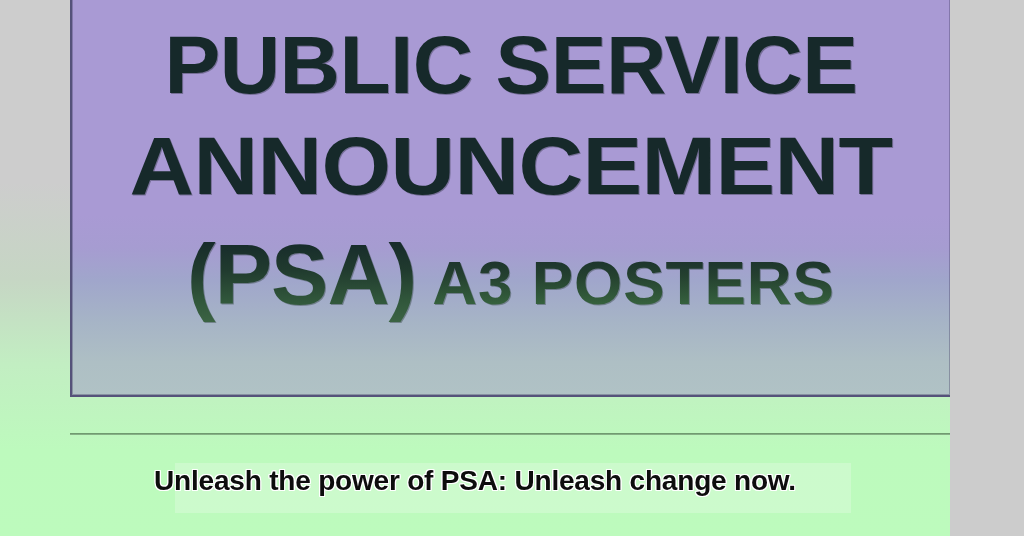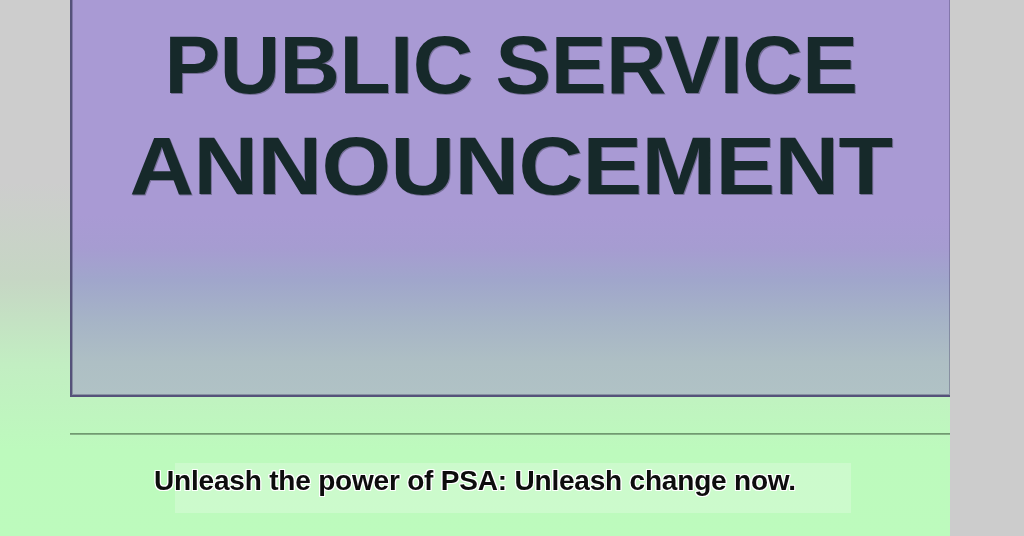--- a/index.html
+++ b/index.html
@@ -211,20 +211,23 @@
 <div id="slide-canvas">
 
   <div id="title-panel">
 
     <div id="headline-block">
 
       <span class="headline-line" id="headline-line-1">PUBLIC SERVICE</span>
 
       <span class="headline-line" id="headline-line-2">ANNOUNCEMENT</span>
 
+      <span class="headline-line" id="headline-line-3">
+        <span id="headline-acronym">(PSA)</span><span id="headline-subject">A3 POSTERS</span>
+      </span>
 
     </div>
   </div>
 
   <div id="divider-rule"></div>
 
   <div id="bottom-text-area">
 
     <div id="placeholder-band"></div>
 

